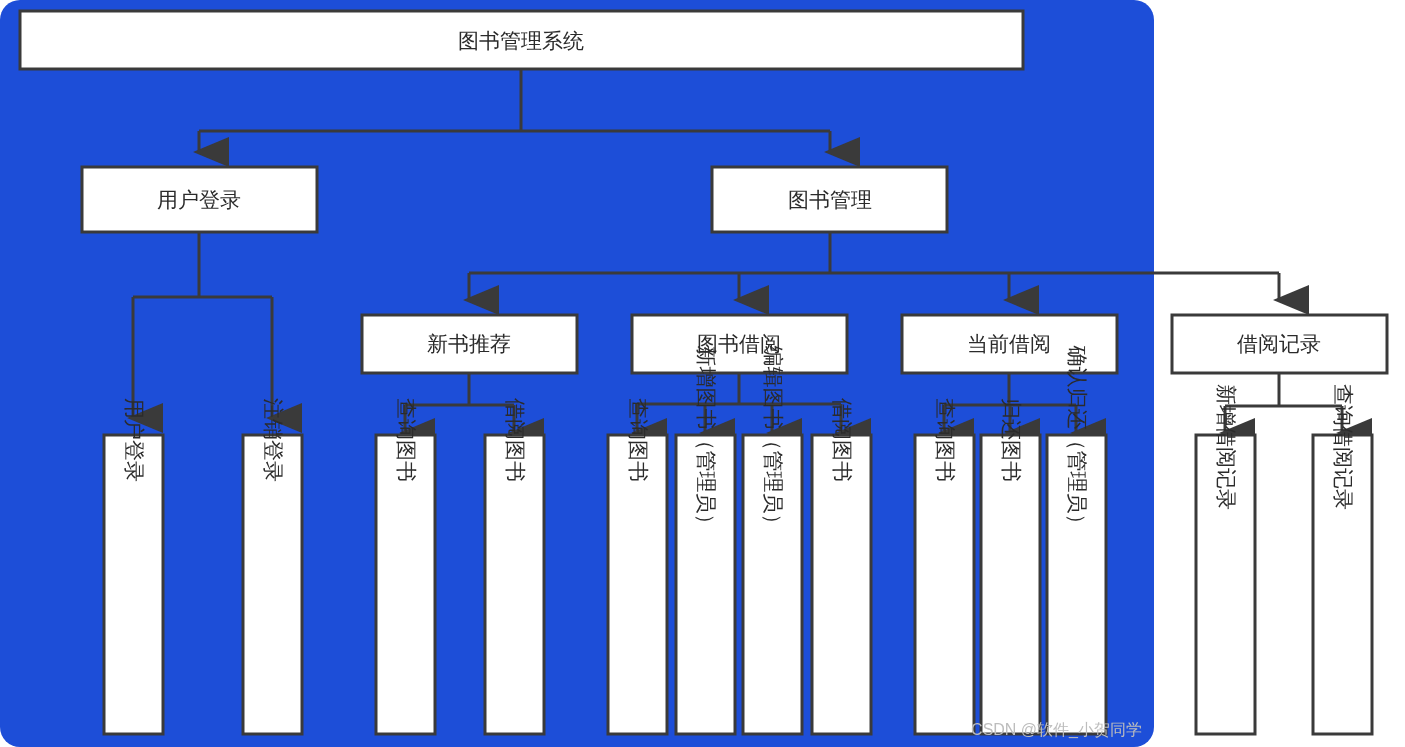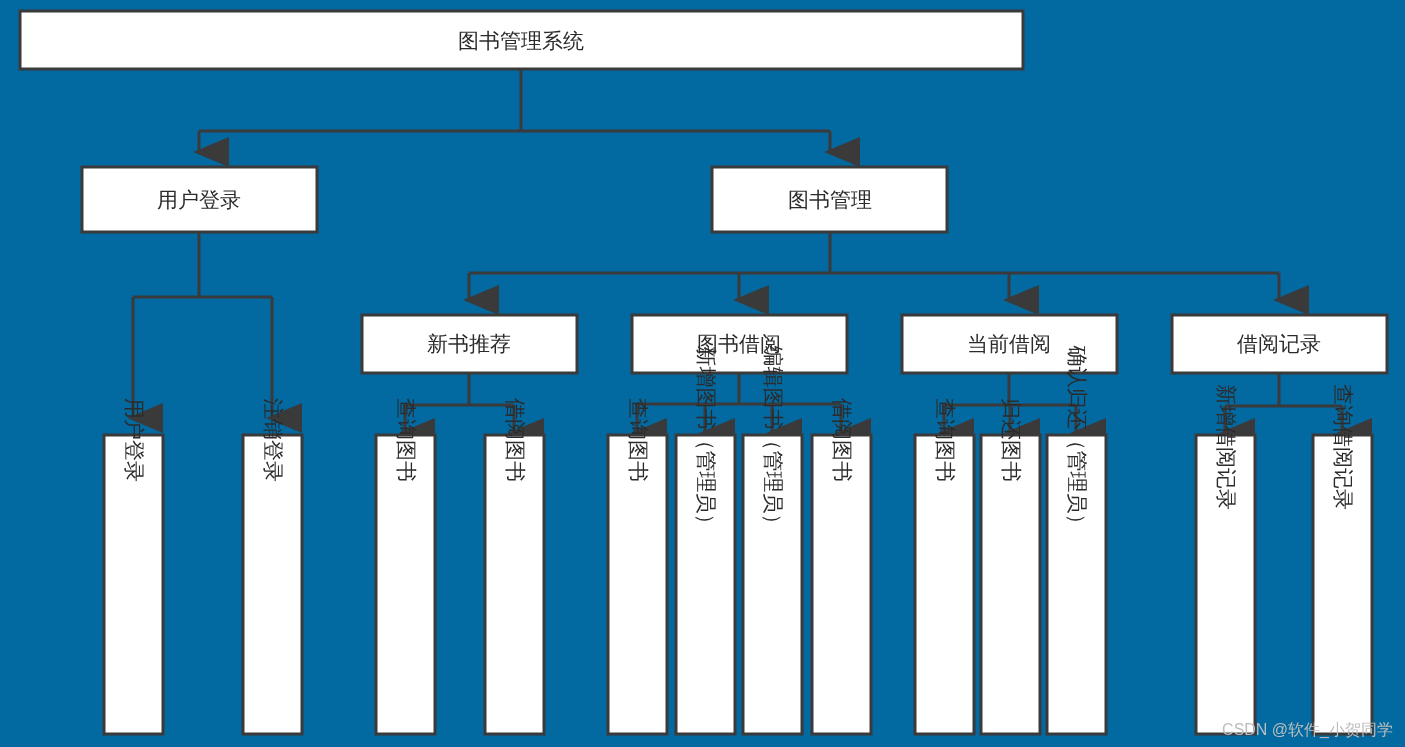--- a/index.html
+++ b/index.html
@@ -1,18 +1,18 @@
 <!DOCTYPE html>
 <html><head>
 <meta charset="utf-8">
 <style>
   html,body{margin:0;padding:0;background:#ffffff;}
   body{width:1405px;height:747px;overflow:hidden;
        font-family:"Liberation Sans","DejaVu Sans",sans-serif;}
-  #diagram-root{position:relative;width:1405px;height:747px;background:#0369a1;}
+  #diagram-root{position:relative;width:1154px;height:747px;background:#1d4ed8;border-radius:20px;}
   svg#tree-svg{position:absolute;left:0;top:0;width:1405px;height:747px;}
   .node-box{fill:#ffffff;stroke:#3a3a3a;stroke-width:3;}
   .connector{stroke:#3a3a3a;stroke-width:3;fill:none;}
   .arrow-head{fill:#3a3a3a;}
   .node-label{fill:#2b2b2b;font-family:"Liberation Sans","DejaVu Sans",sans-serif;
               font-size:21px;text-anchor:middle;dominant-baseline:middle;}
   .node-label-vertical{fill:#2b2b2b;font-family:"Liberation Sans","DejaVu Sans",sans-serif;
               font-size:21px;text-anchor:middle;dominant-baseline:middle;}
   .watermark{position:absolute;right:12px;bottom:6px;color:#bdbdbd;font-size:16px;
              font-family:"Liberation Sans","DejaVu Sans",sans-serif;white-space:nowrap;text-align:right;}

